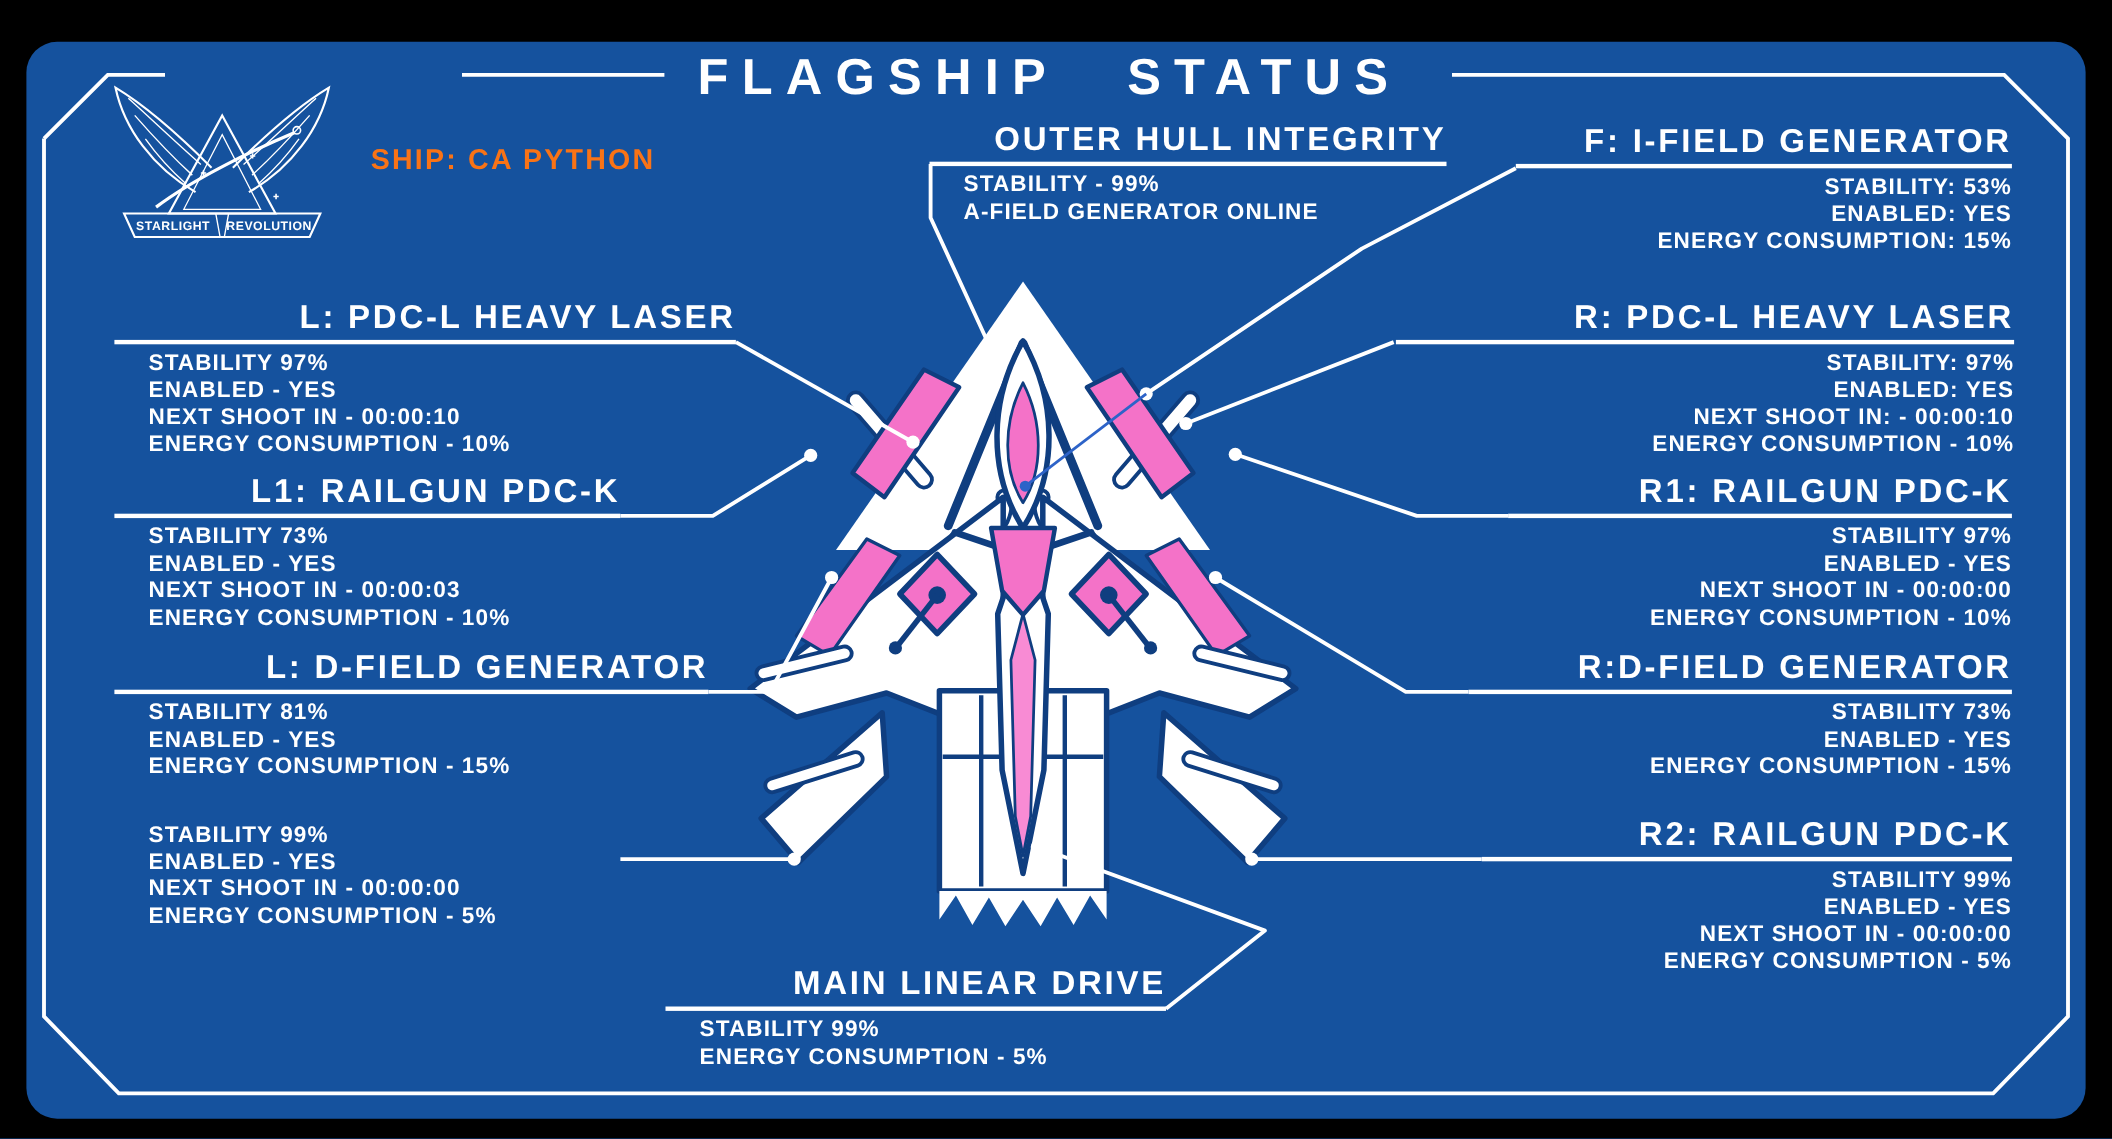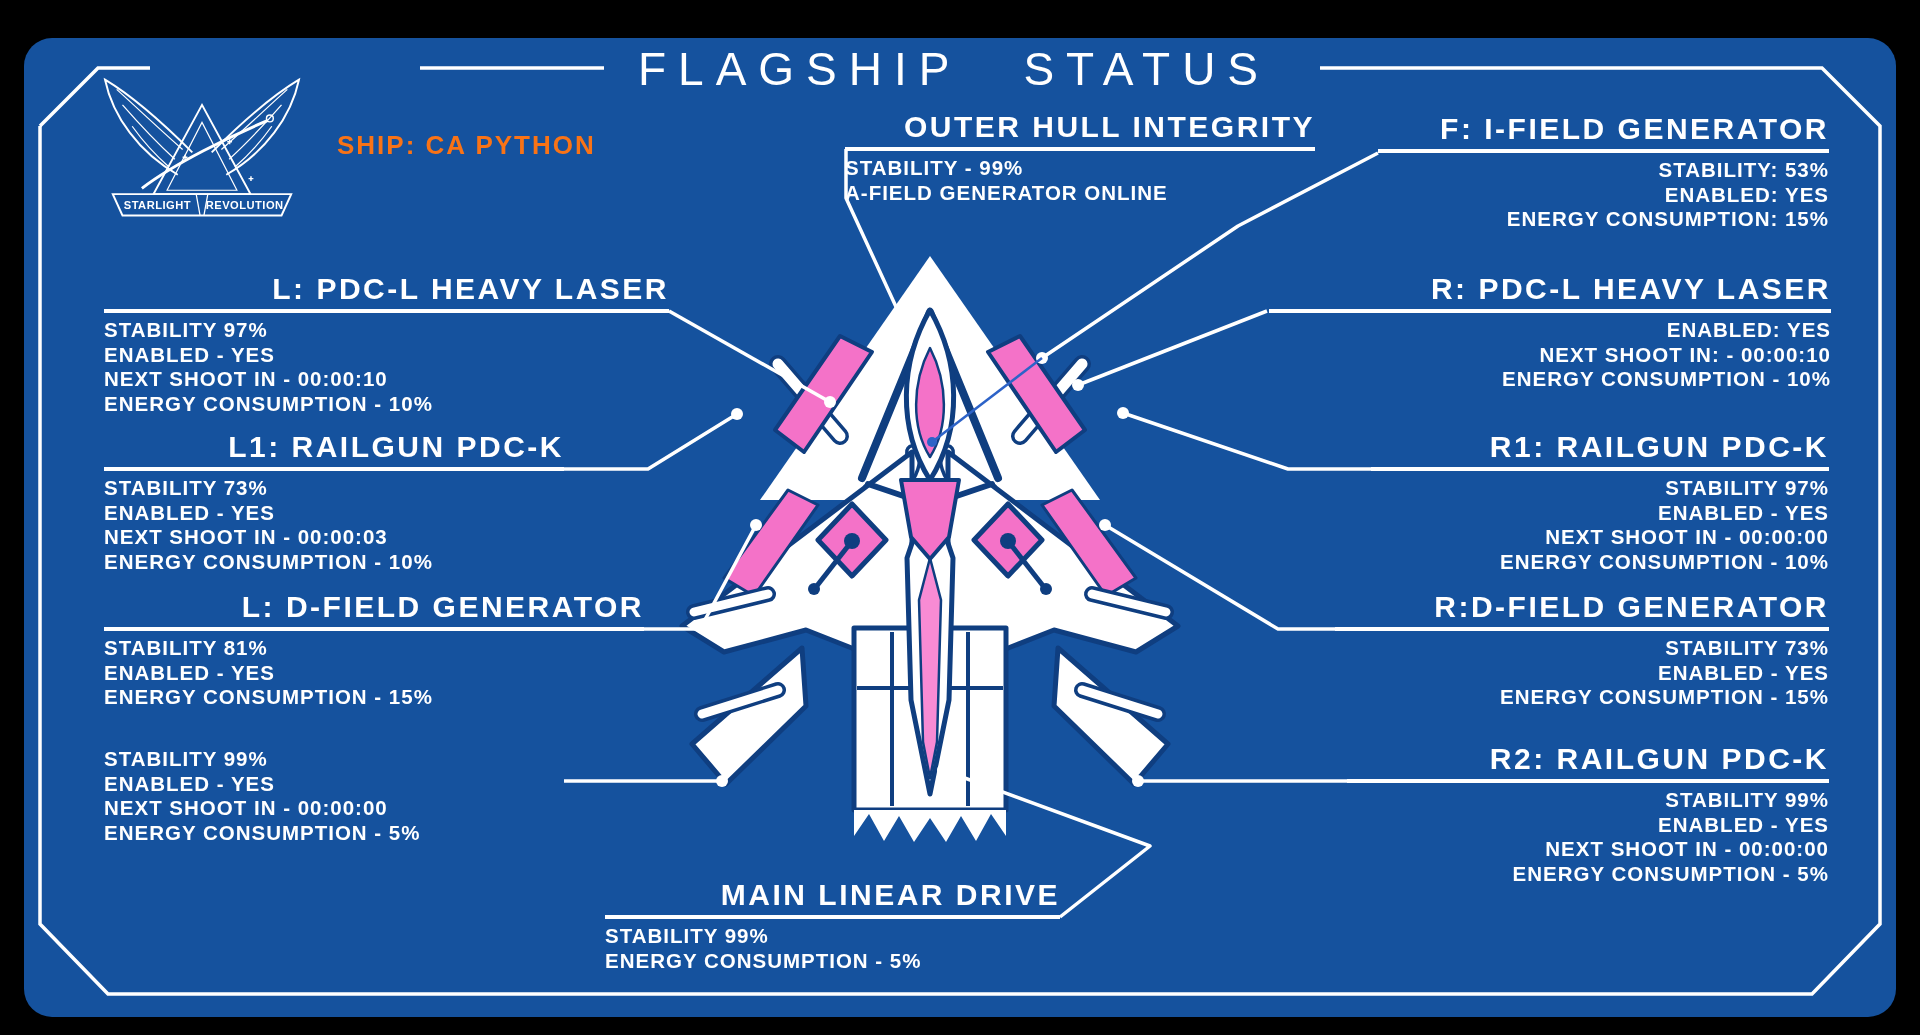--- a/index.html
+++ b/index.html
@@ -9,34 +9,34 @@
   }
   .screen {
     position:absolute; top:38px; left:24px; right:24px; bottom:18px;
     background:#15529E; border-radius:28px;
   }
   .stage { position:absolute; inset:0; }
   svg.overlay { position:absolute; inset:0; width:1920px; height:1035px; }
 
   .page-title {
     position:absolute; left:0; right:12px; top:42px; text-align:center;
-    color:#fff; font-weight:normal; font-size:46px; letter-spacing:12px;
+    color:#fff; font-weight:bold; font-size:46px; letter-spacing:12px;
     word-spacing:38px; white-space:nowrap;
   }
   .ship-info {
     position:absolute; left:337px; top:128px; color:#f97316; font-weight:bold;
     font-size:26px; letter-spacing:2px; line-height:35px; white-space:nowrap;
   }
   .panel { position:absolute; color:#fff; font-weight:bold; }
   .panel .ptitle {
     font-size:30px; letter-spacing:2.5px; line-height:34px; white-space:nowrap;
     border-bottom:4px solid #fff; padding-bottom:3px;text-align:right;
   }
   .panel .plines { margin-top:5px; font-size:20.5px; letter-spacing:1px; line-height:24.5px; }
-  .panel .pline { white-space:nowrap; }
+  .panel .pline { white-space:nowrap;padding-left:31px; }
   .right-p { text-align:right; }
 
   #p-hull     { left:845px;  top:110px; width:470px; }
   #p-fifield  { right:91px;  top:112px; width:451px; }
   #p-lpdcl    { left:104px;  top:272px; width:565px; }
   #p-rpdcl    { right:89px;  top:272px; width:562px; }
   #p-l1       { left:104px;  top:430px; width:460px; }
   #p-r1       { right:91px;  top:430px; width:458px; }
   #p-ldfield  { left:104px;  top:590px; width:540px; }
   #p-rdfield  { right:91px;  top:590px; width:494px; }
@@ -190,20 +190,21 @@
         <div class="pline">STABILITY 97%</div>
         <div class="pline">ENABLED - YES</div>
         <div class="pline">NEXT SHOOT IN - 00:00:10</div>
         <div class="pline">ENERGY CONSUMPTION - 10%</div>
       </div>
   </div>
 
   <div class="panel right-p" id="p-rpdcl">
     <div class="ptitle">R: PDC-L HEAVY LASER</div>
     <div class="plines">
+        <div class="pline">STABILITY: 97%</div>
         <div class="pline">ENABLED: YES</div>
         <div class="pline">NEXT SHOOT IN: - 00:00:10</div>
         <div class="pline">ENERGY CONSUMPTION - 10%</div>
       </div>
   </div>
 
   <div class="panel" id="p-l1">
     <div class="ptitle">L1: RAILGUN PDC-K</div>
     <div class="plines">
         <div class="pline">STABILITY 73%</div>

